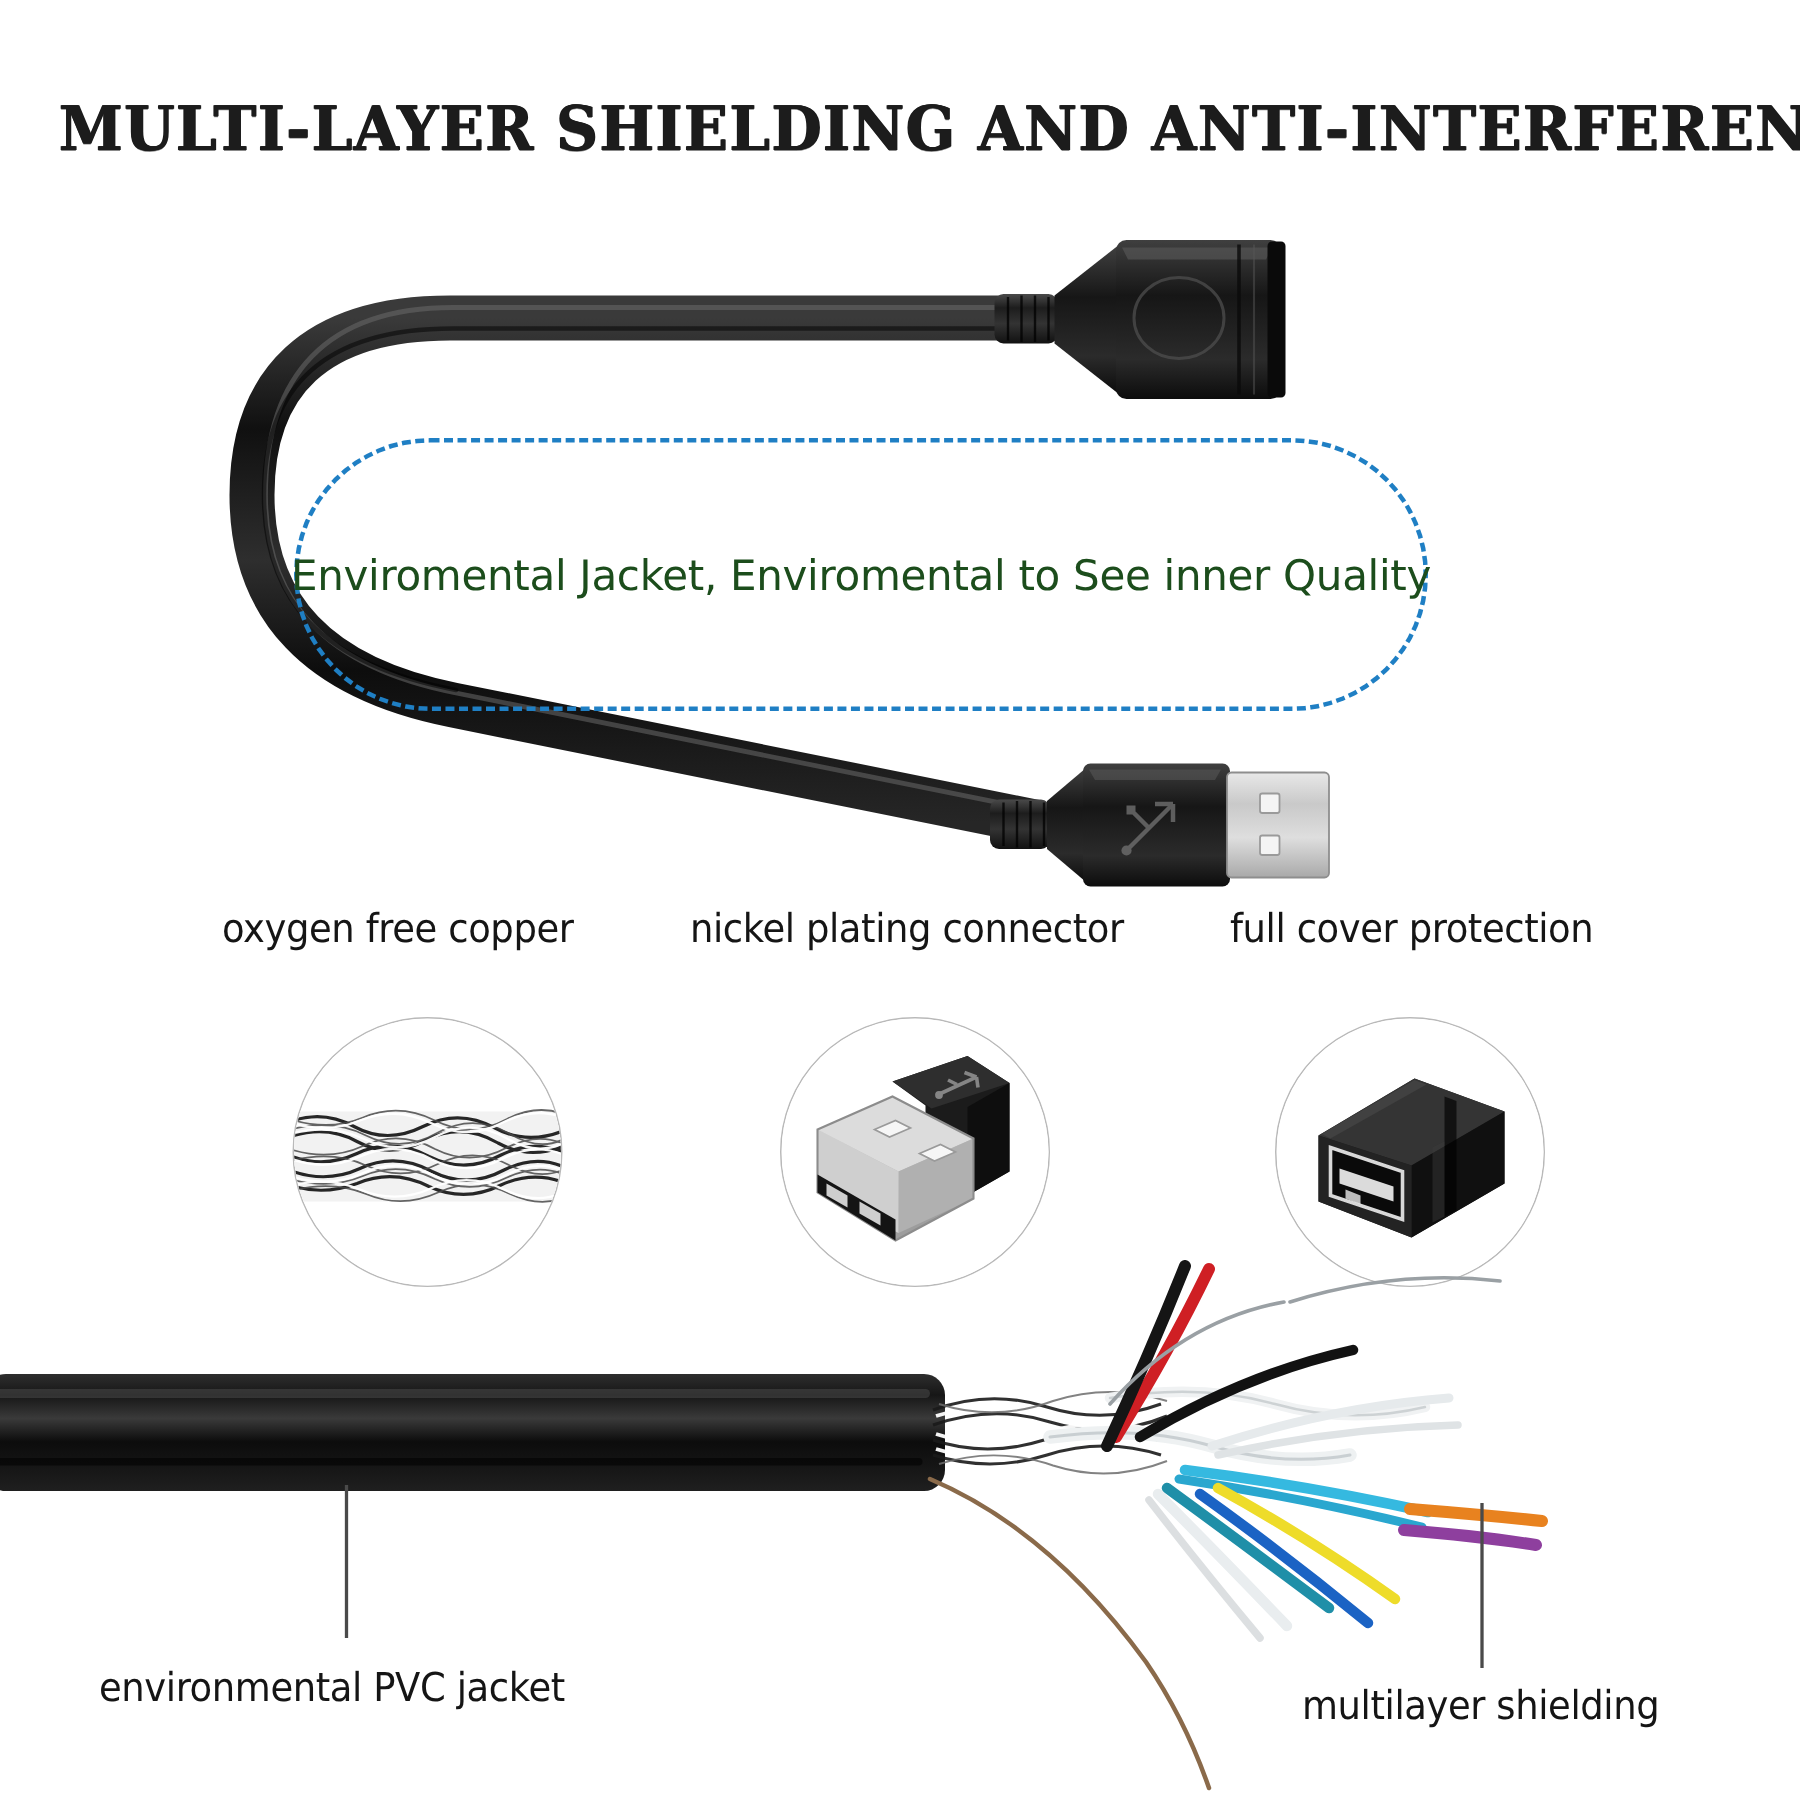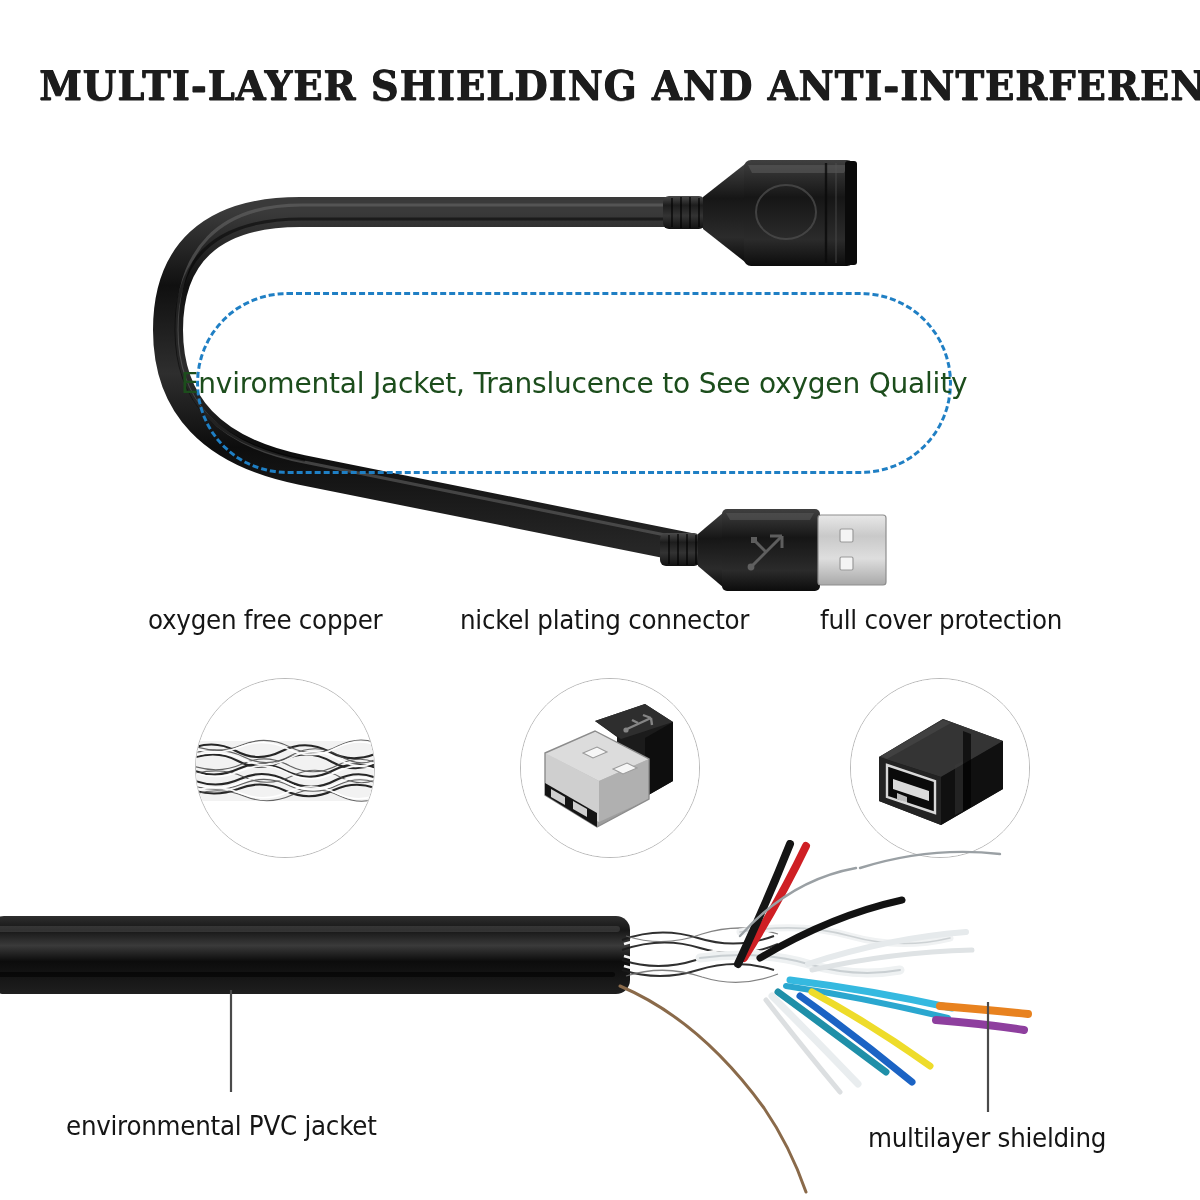--- a/index.html
+++ b/index.html
@@ -183,21 +183,21 @@
       <rect x="818" y="515" width="68" height="70" rx="3" fill="url(#shellGrad)"></rect>
       <rect x="818" y="515" width="68" height="70" rx="3" fill="none" stroke="#8e8e8e" stroke-width="1.2"></rect>
 
       <rect x="840" y="529" width="13" height="13" rx="1.5" fill="#f4f4f4" stroke="#9a9a9a" stroke-width="1.2"></rect>
       <rect x="840" y="557" width="13" height="13" rx="1.5" fill="#f4f4f4" stroke="#9a9a9a" stroke-width="1.2"></rect>
     </g>
   </svg>
 </div>
 
 <div class="dash-box">
-  <span class="dash-label">Enviromental Jacket, Translucence to See oxygen Quality</span>
+  <span class="dash-label">Enviromental Jacket, Enviromental to See inner Quality</span>
 </div>
 
 <div class="feat-labels">
   <span class="feat-label fl-1">oxygen free copper</span>
   <span class="feat-label fl-2">nickel plating connector</span>
   <span class="feat-label fl-3">full cover protection</span>
 </div>
 
 <div class="circle c1">
   <svg width="180" height="180" viewBox="0 0 180 180" xmlns="http://www.w3.org/2000/svg">

